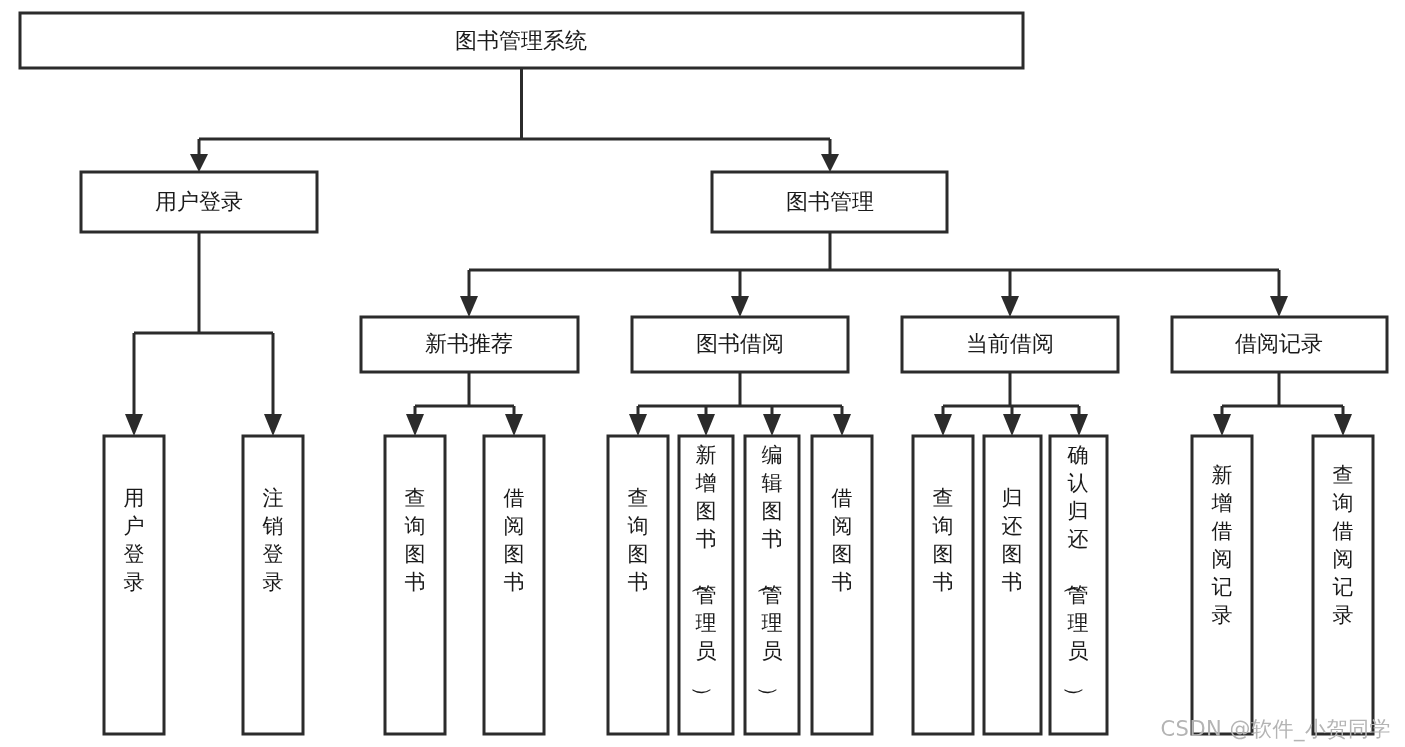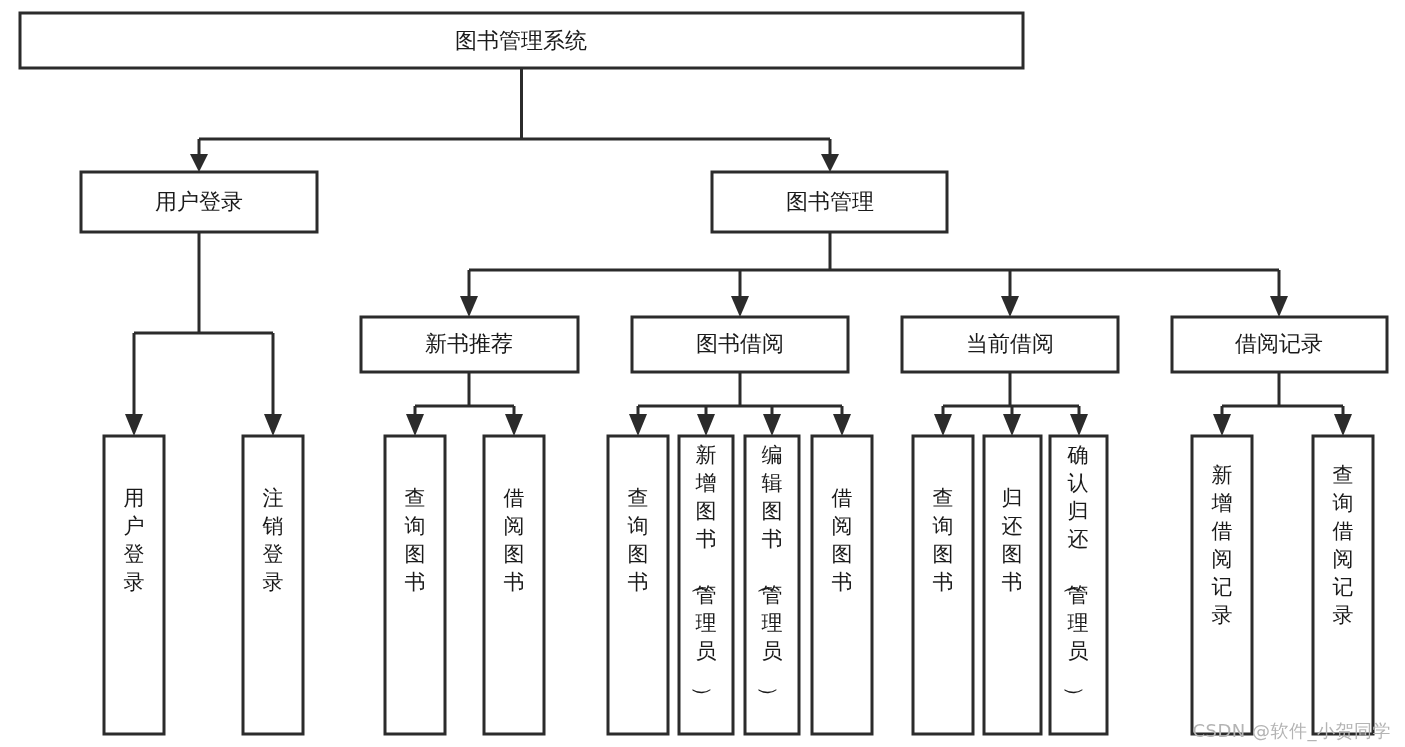--- a/index.html
+++ b/index.html
@@ -50,21 +50,21 @@
     font-family:"DejaVu Sans","Liberation Sans",sans-serif;
     font-size:21px;
     fill:#1a1a1a;
     text-anchor:middle;
   }
   .watermark{
     position:absolute;
     right:14px;
     bottom:4px;
     font-family:"DejaVu Sans","Liberation Sans",sans-serif;
-    font-size:18px;
+    font-size:21px;
     color:#b4b4b4;
     white-space:nowrap;
     letter-spacing:0.5px;
     user-select:none;
   }
 </style>
 </head>
 <body>
 
 <div id="diagram-root">

